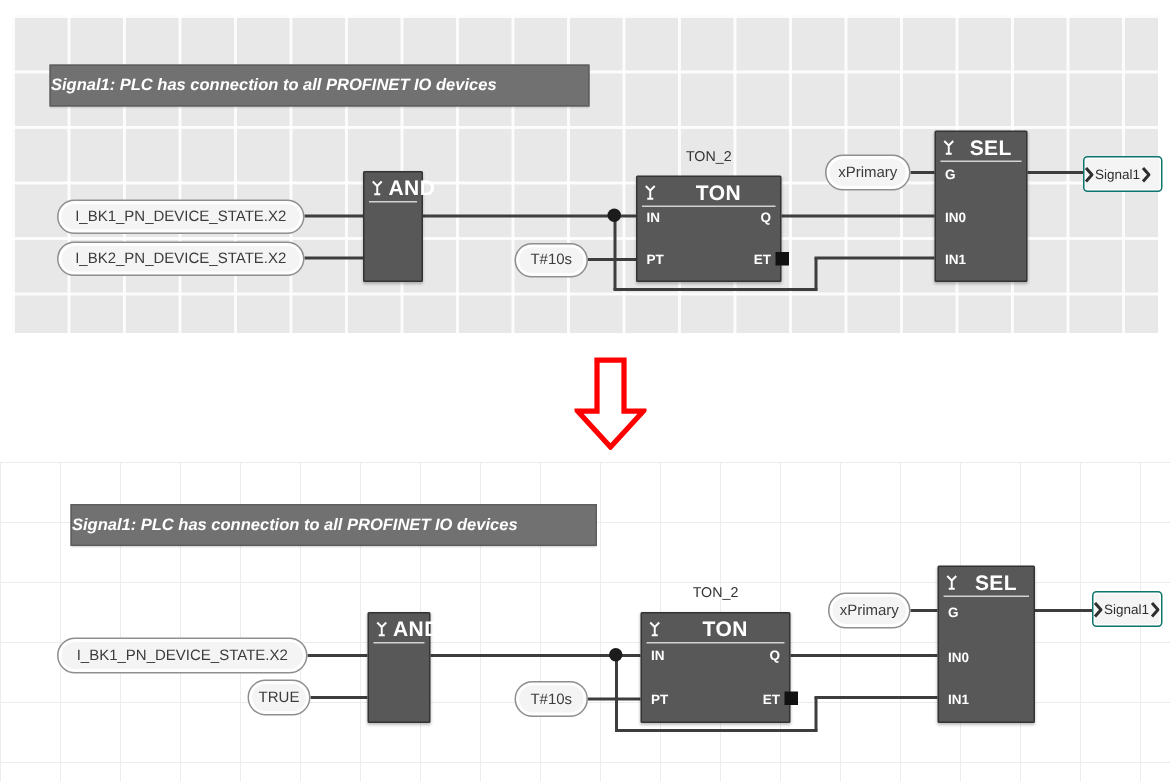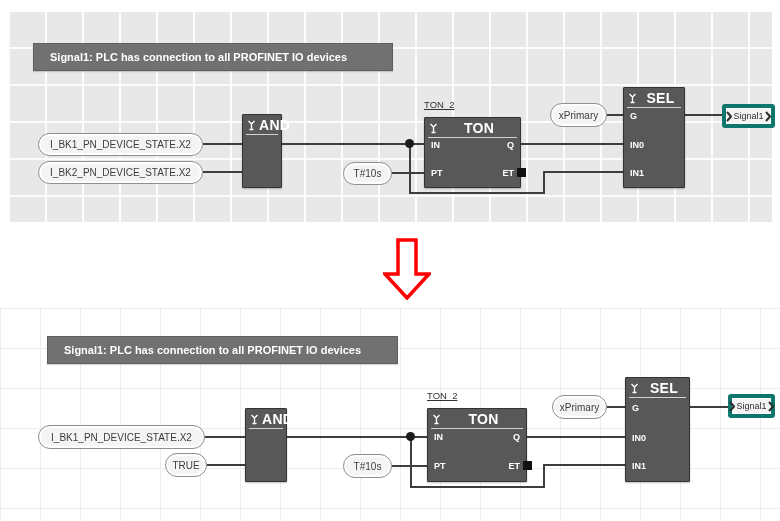--- a/index.html
+++ b/index.html
@@ -20,22 +20,23 @@
     left:0;top:308px;width:780px;height:213px;background:#ffffff;
     background-image:
       linear-gradient(to right, #ececec 1px, transparent 1px),
       linear-gradient(to bottom, #ececec 1px, transparent 1px);
     background-size:40px 40px;
   }
   
   .titlebar{
     position:absolute;background:#717171;border:1px solid #5e5e5e;
     color:#fff;font-weight:bold;font-size:11px;line-height:26px;
-    padding-left:16px;box-sizing:border-box;white-space:nowrap;
+    box-sizing:border-box;white-space:nowrap;
     box-shadow:0 1px 1px rgba(0,0,0,.15);
+    font-style:italic;
   }
   
   .opbox{
     position:absolute;background:#f4f4f4;border:1px solid #8f8f8f;border-radius:12px;
     box-shadow:inset 0 0 0 2px rgba(255,255,255,.9);
     color:#3c3c3c;font-size:10px;display:flex;align-items:center;justify-content:center;
     box-sizing:border-box;white-space:nowrap;
   }
   
   .block{
@@ -46,32 +47,32 @@
     display:flex;align-items:center;gap:3px;margin:2px 3px 0 3px;padding:1px 0 2px 1px;
     border-bottom:1px solid #d2d2d2;height:14px;
   }
   .bname{color:#fff;font-weight:bold;font-size:14px;letter-spacing:.3px;flex:1;text-align:center;}
   .bicon{display:flex;align-items:center;}
   .pin{
     position:absolute;color:#fff;font-weight:bold;font-size:9px;height:12px;line-height:12px;
   }
   .pl{left:6px;} .pr{right:6px;text-align:right;}
   .blocklabel{
-    position:absolute;color:#333;font-size:9.5px;text-align:left;white-space:nowrap;text-decoration:underline;
+    position:absolute;color:#333;font-size:9.5px;text-align:center;white-space:nowrap;
   }
   
   .wh{position:absolute;height:2px;background:#3d3d3d;}
   .wv{position:absolute;width:2px;background:#3d3d3d;}
   .dot{position:absolute;width:9px;height:9px;border-radius:50%;background:#1c1c1c;}
   .sq{position:absolute;width:9px;height:9px;background:#111;}
   
   .outconn{
-    position:absolute;background:#f4f4f4;border:4px solid #0f766e;border-radius:3px;
+    position:absolute;background:#f4f4f4;border:1px solid #0f766e;border-radius:3px;
     box-shadow:inset 0 0 0 1px rgba(255,255,255,.9);
-    display:flex;align-items:center;justify-content:center;gap:1px;
+    display:flex;align-items:center;justify-content:flex-start;gap:1px;
     color:#2e2e2e;font-size:9px;box-sizing:border-box;white-space:nowrap;
   }
   
   .redarrow{position:absolute;left:383px;top:238px;width:48px;height:62px;}
 </style>
 </head>
 <body>
 
 <div id="stage">
 

